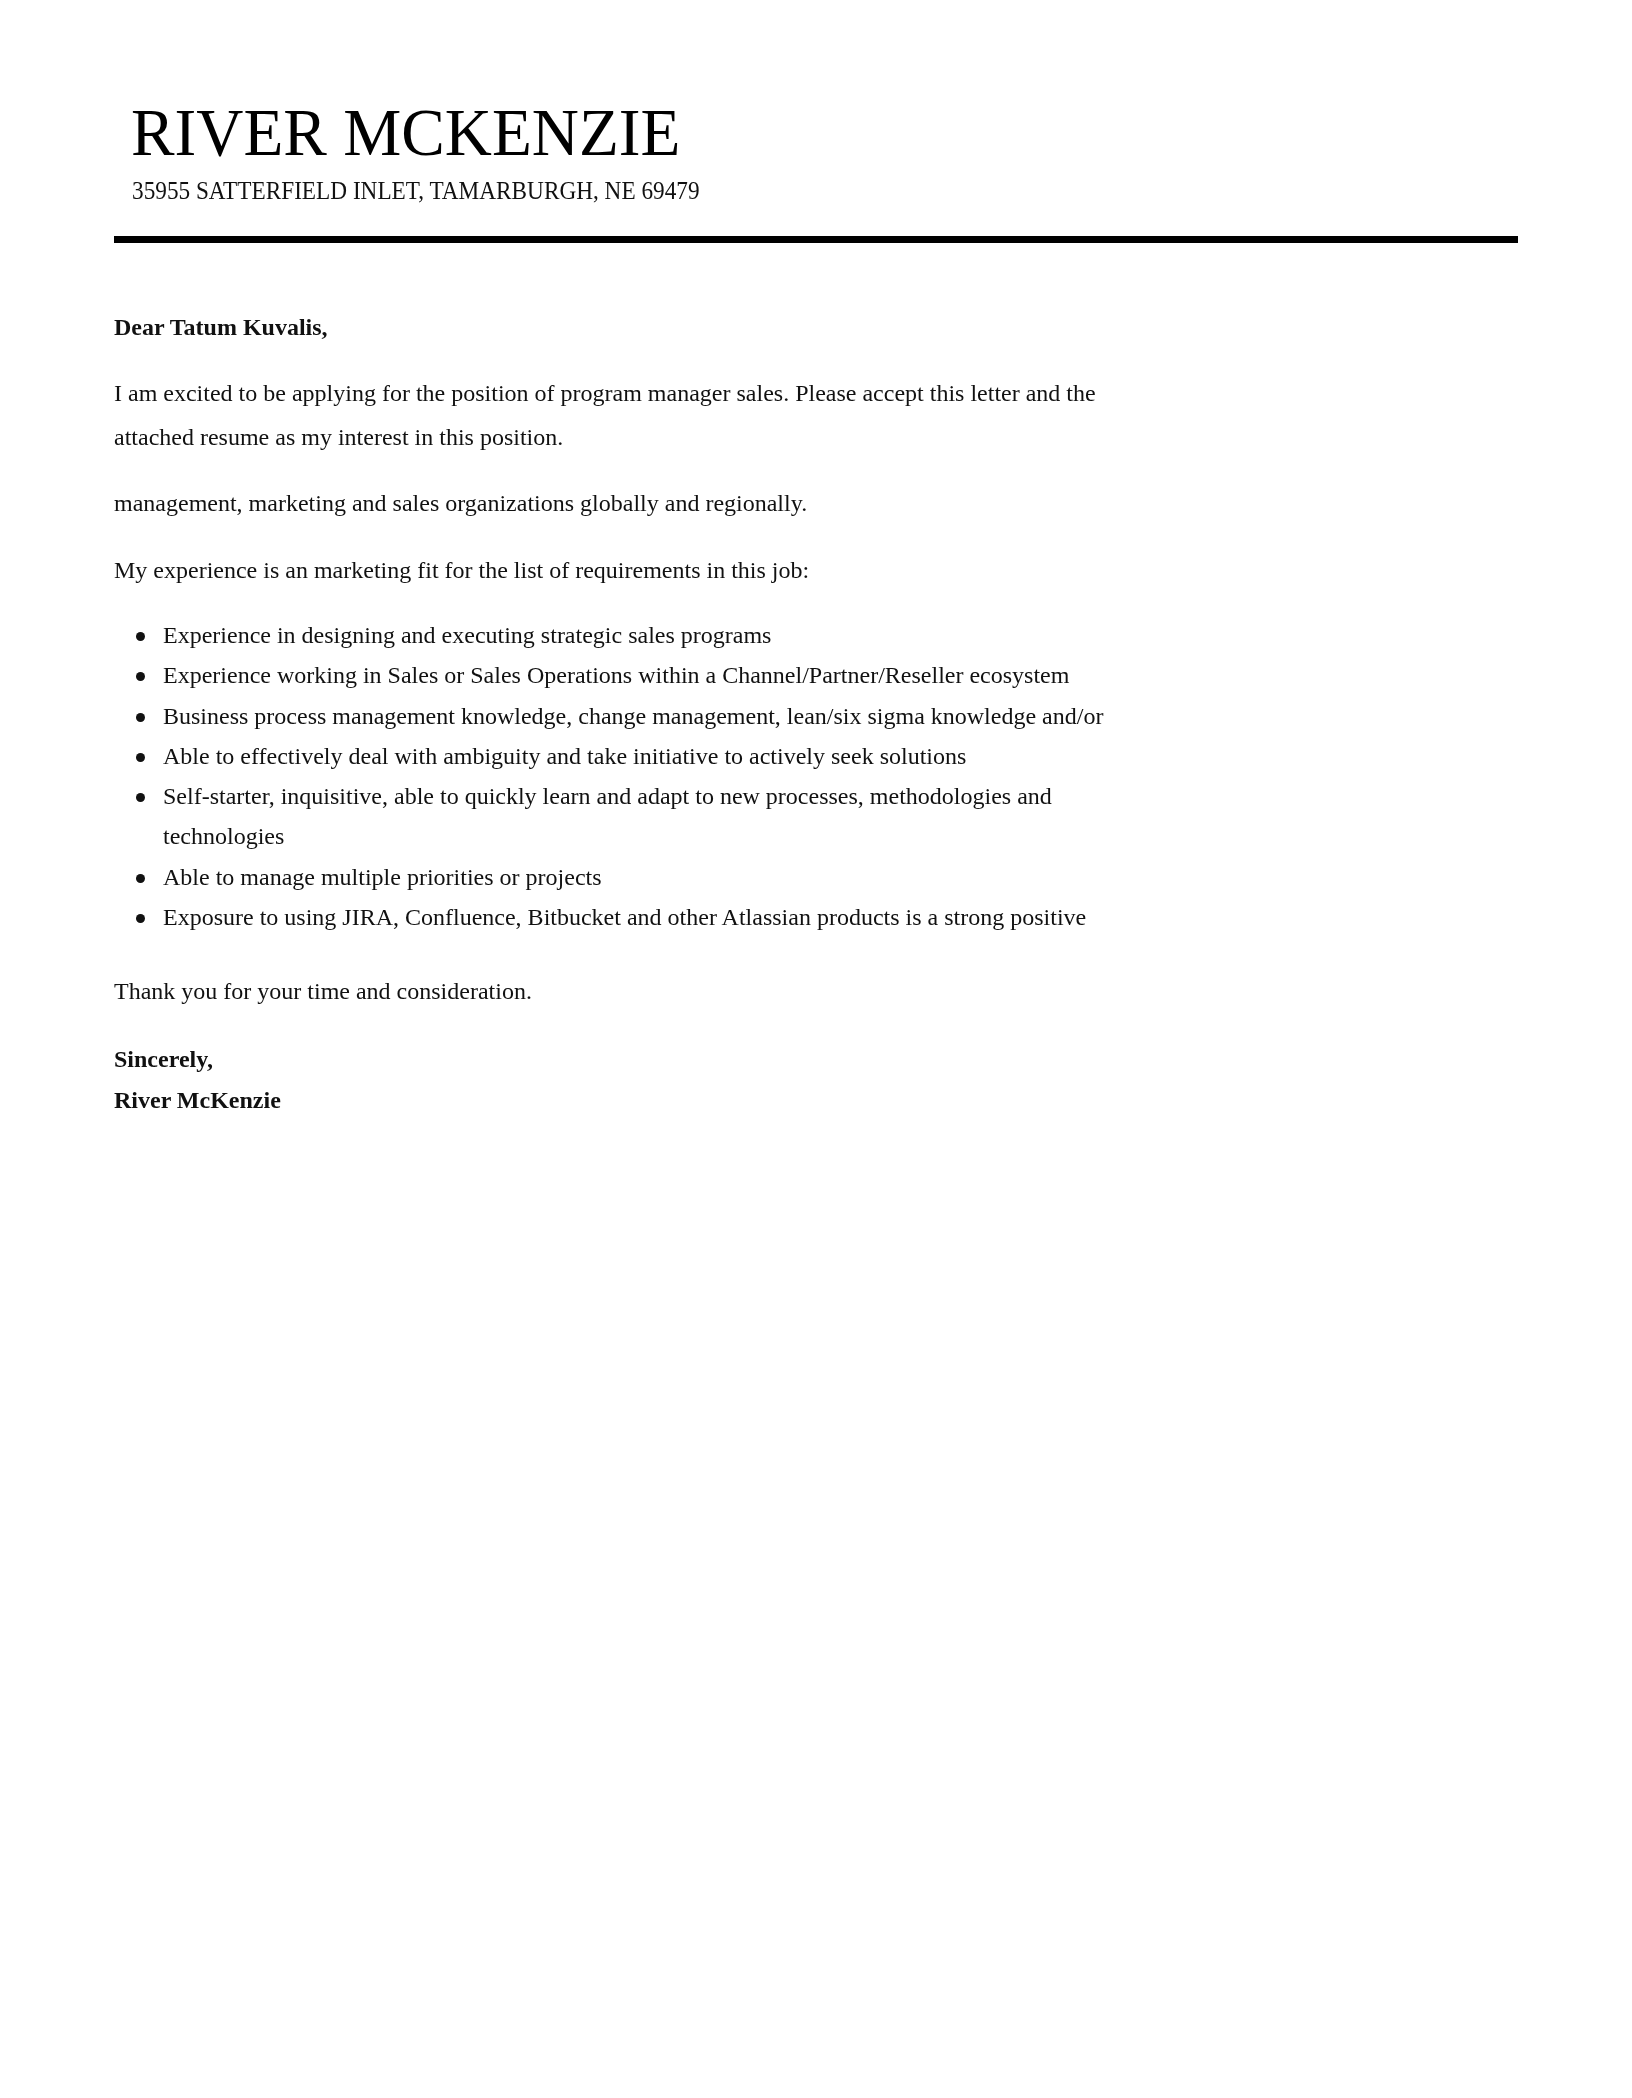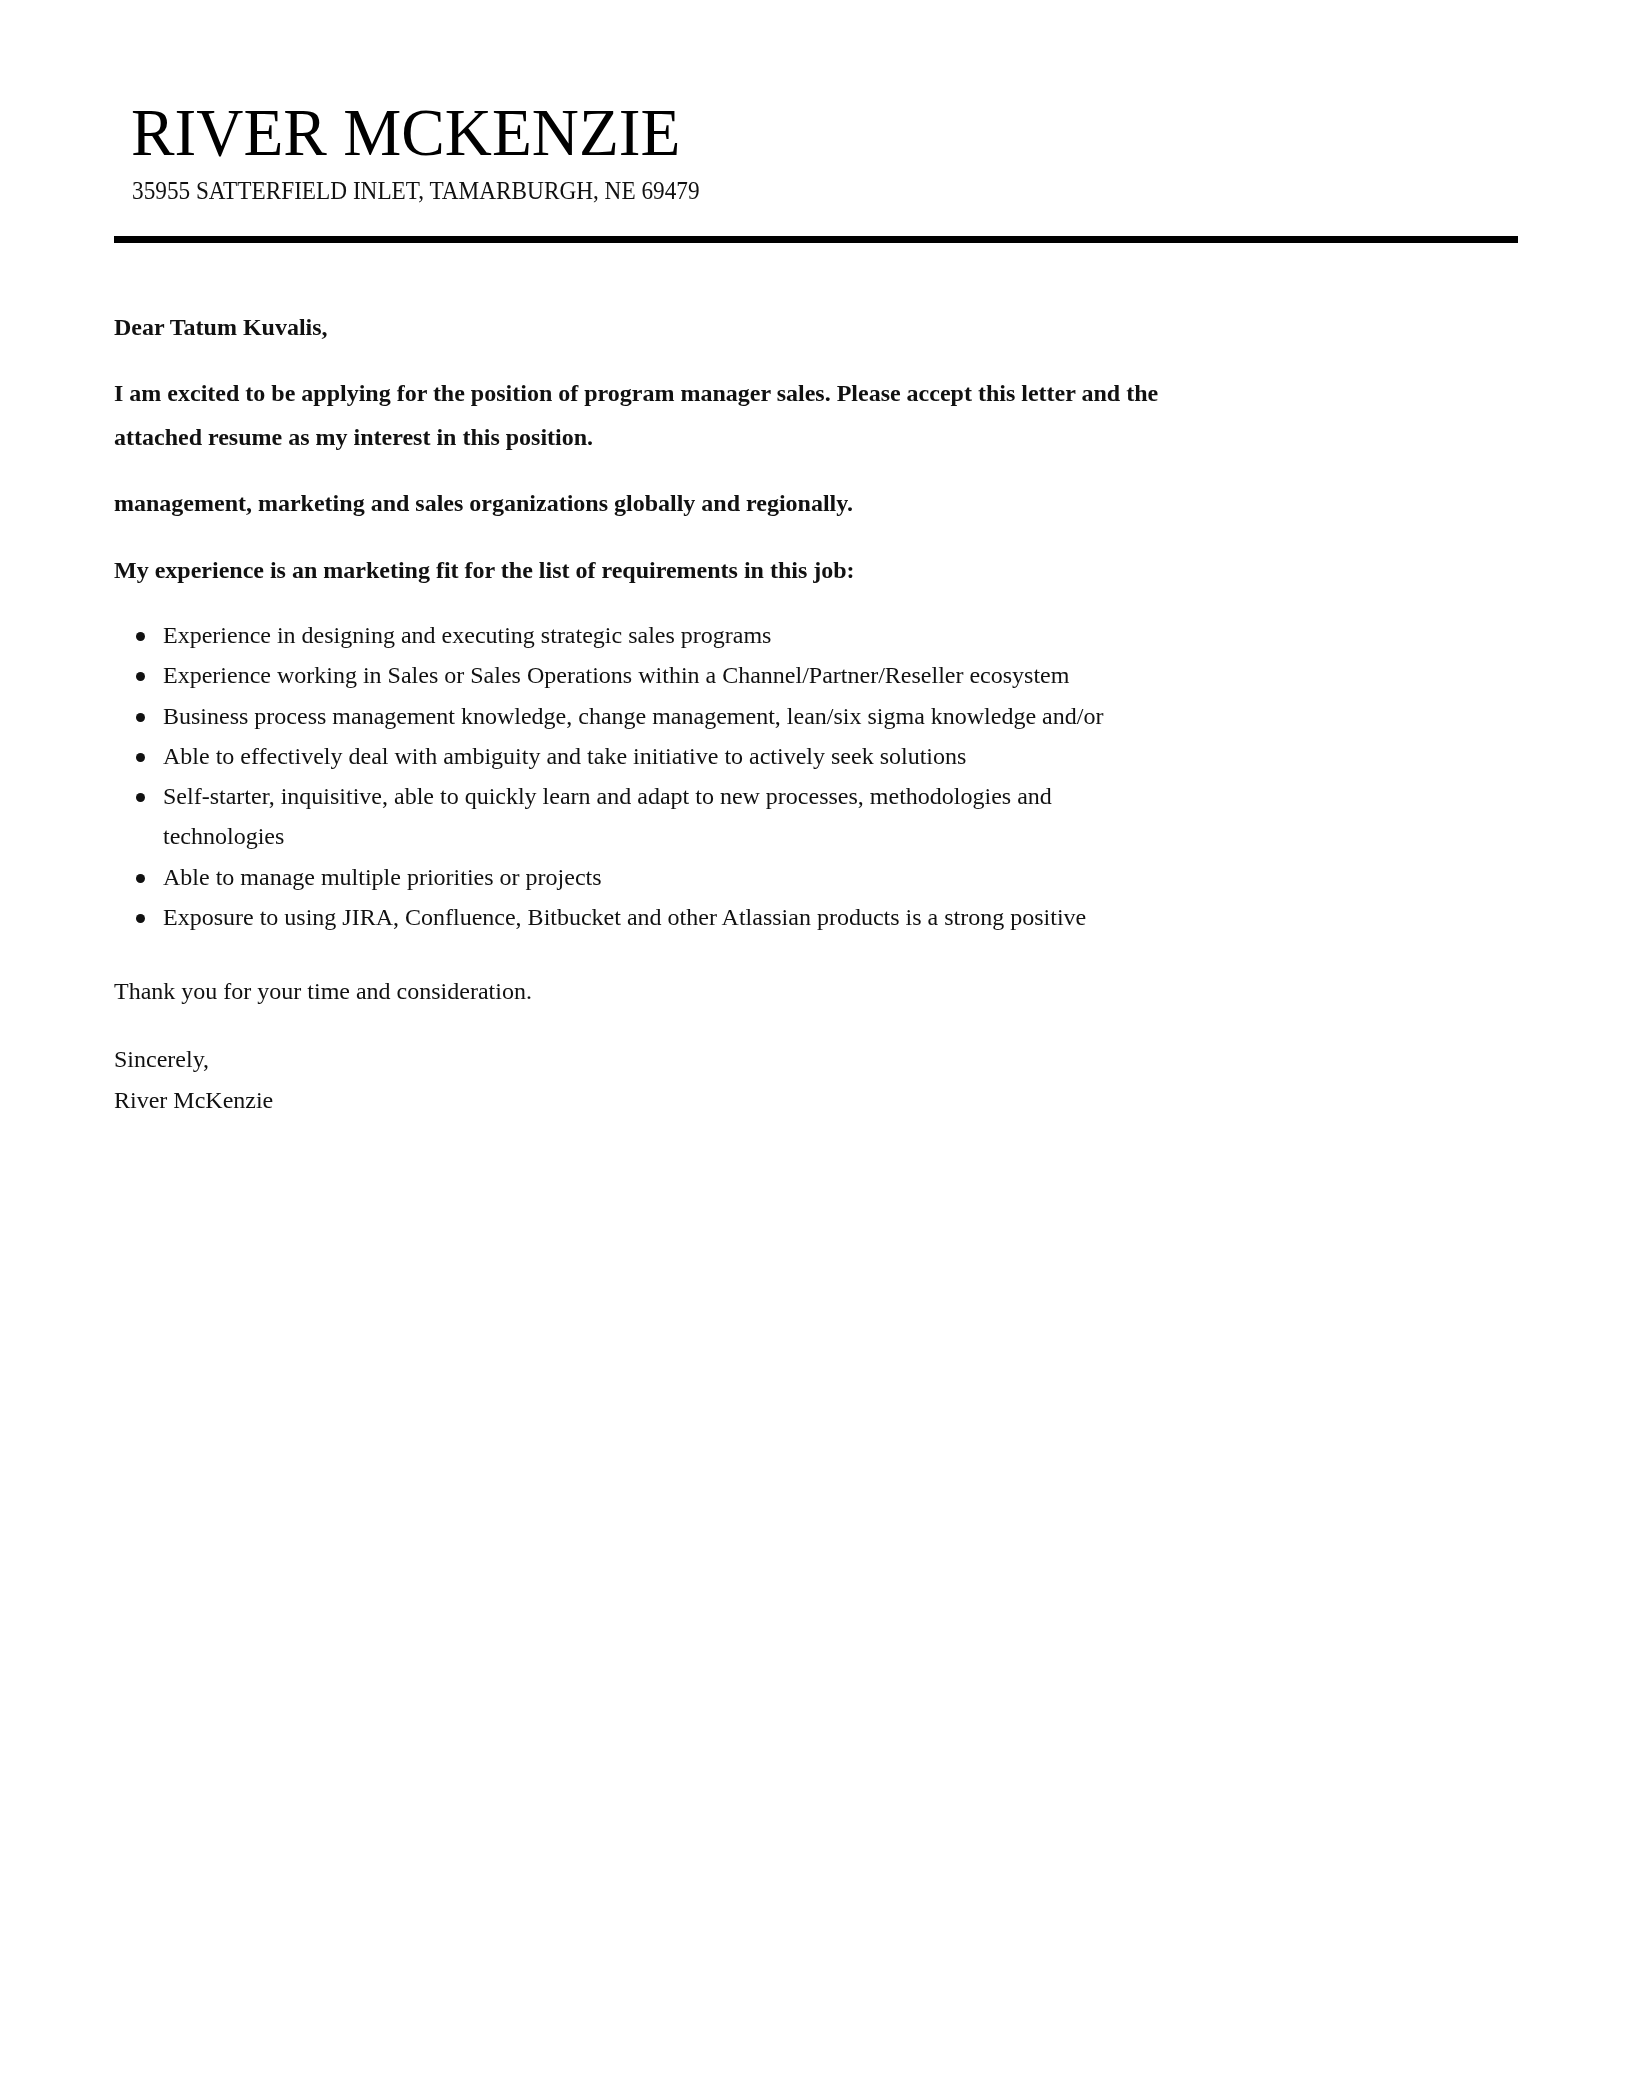--- a/index.html
+++ b/index.html
@@ -70,21 +70,20 @@
     white-space: nowrap;
   }
   .salutation {
     font-weight: 700;
     line-height: 43px;
     margin: 0 0 23px 0;
   }
   .para {
     line-height: 43.5px;
     margin: 0 0 23px 0;
-    font-weight: bold;
   }
   .req-list {
     list-style: none;
     margin: 0 0 33px 0;
     padding: 0;
   }
   .req-item {
     position: relative;
     padding-left: 49px;
     line-height: 40.3px;
@@ -99,20 +98,21 @@
     background: #111;
   }
   .closing {
     font-weight: 400;
     line-height: 43px;
     margin: 0 0 26px 0;
   }
   .signoff {
     line-height: 41px;
     margin: 0;
+    font-weight: bold;
   }
 </style>
 </head>
 <body>
 
 <div class="page">
 
   <div class="header">
     <div class="name">RIVER MCKENZIE</div>
     <div class="address">35955 SATTERFIELD INLET, TAMARBURGH, NE 69479</div>

